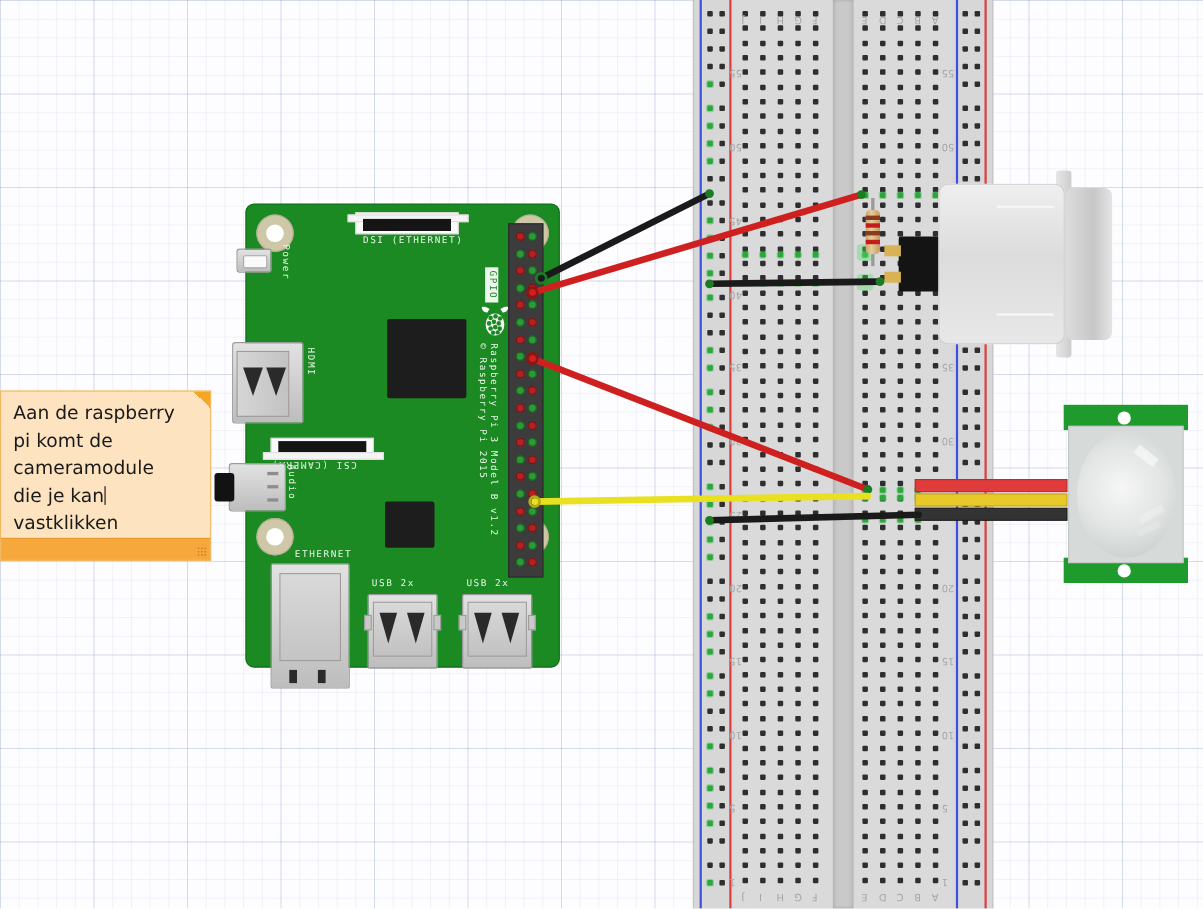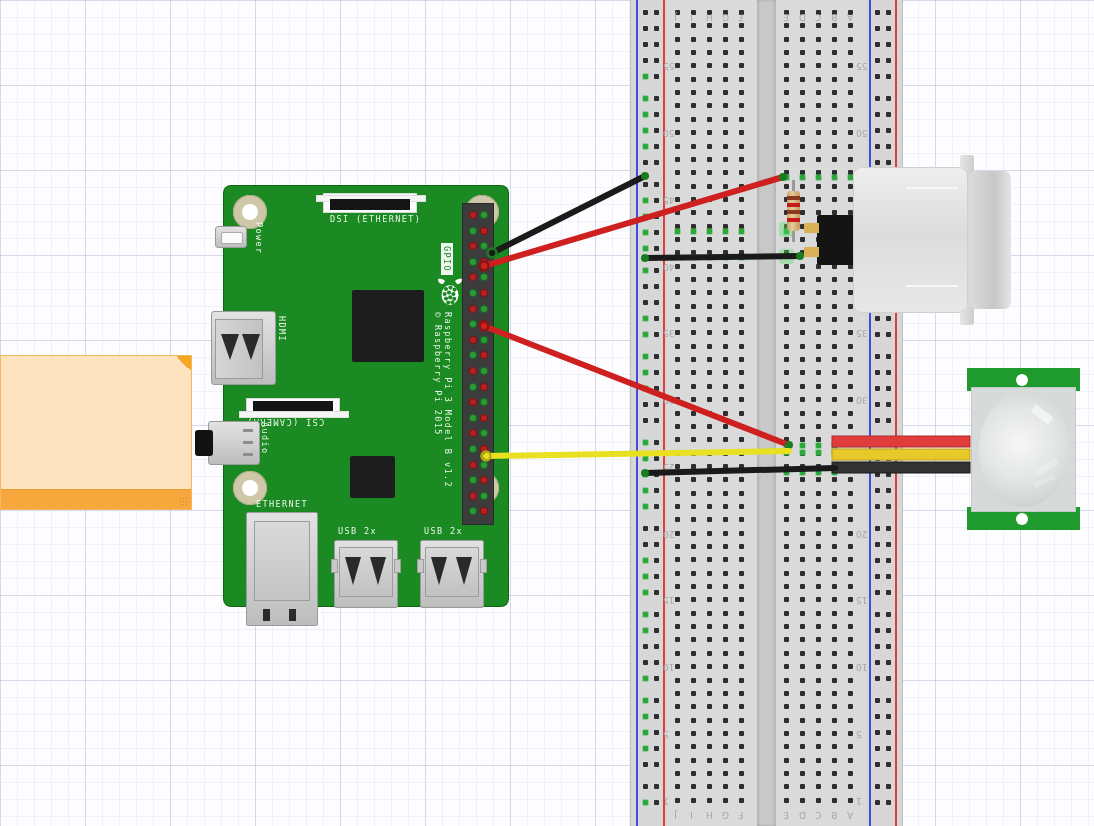--- a/index.html
+++ b/index.html
@@ -1069,21 +1069,21 @@
     <div class="pi-lbl rot180" style="left:22px;top:231px;">CSI (CAMERA)</div>
 
     <div id="audio" class="metal">
       <div class="barrel"></div>
       <div class="d" style="top:7px;"></div>
       <div class="d" style="top:19px;"></div>
       <div class="d" style="top:31px;"></div>
     </div>
     <div class="pi-lbl rot90" style="left:46px;top:236px;">Audio</div>
 
-    <div class="pi-lbl" style="left:32px;top:313px;">ETHERNET</div>
+    <div class="pi-lbl" style="left:44px;top:313px;">ETHERNET</div>
     <div id="eth" class="metal" style="top:326px;">
       <div class="cav"></div>
       <div class="tab" style="left:16px;"></div>
       <div class="tab" style="left:42px;"></div>
     </div>
 
     <div class="pi-lbl" style="left:114px;top:340px;">USB 2x</div>
     <div class="usb metal" style="left:110px;top:354px;">
       <div class="cav"></div>
       <div class="v" style="left:10px;"></div>
@@ -1238,18 +1238,19 @@
 
     <line x1="486" y1="456" x2="789" y2="451" stroke="#e8e020" stroke-width="6" stroke-linecap="round"></line>
     <circle cx="486" cy="456" r="4.5" fill="none" stroke="#b5ad12" stroke-width="2.5"></circle>
 
     <line x1="645" y1="473" x2="835" y2="468" stroke="#1a1a1a" stroke-width="6" stroke-linecap="round"></line>
     <circle cx="645" cy="473" r="4" fill="#1a7d22"></circle>
   </svg>
 
   <div id="note">
     <div class="fold"></div>
+    <div class="ntext"><span>Aan de raspberry</span><br><span>pi komt de</span><br><span>cameramodule</span><br><span>die je kan</span><span class="caret"></span><br><span>vastklikken</span></div>
     <div class="nfoot">
       <div class="grip"></div>
     </div>
   </div>
 
 </div>
 
 </body></html>

